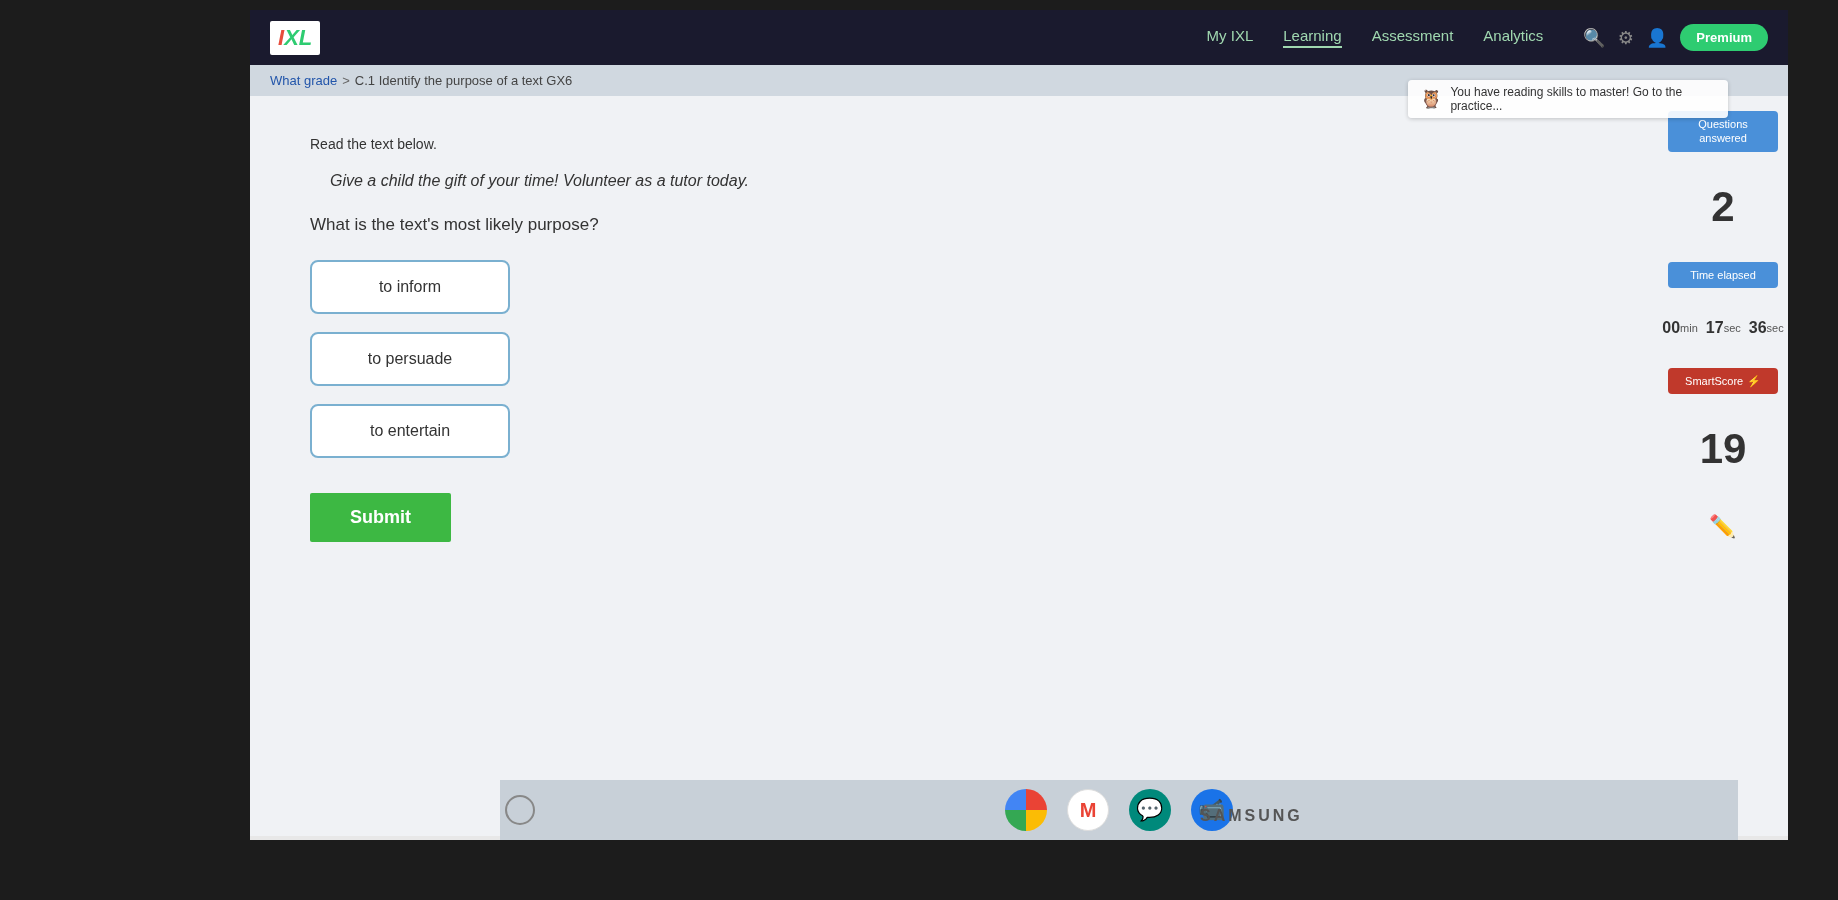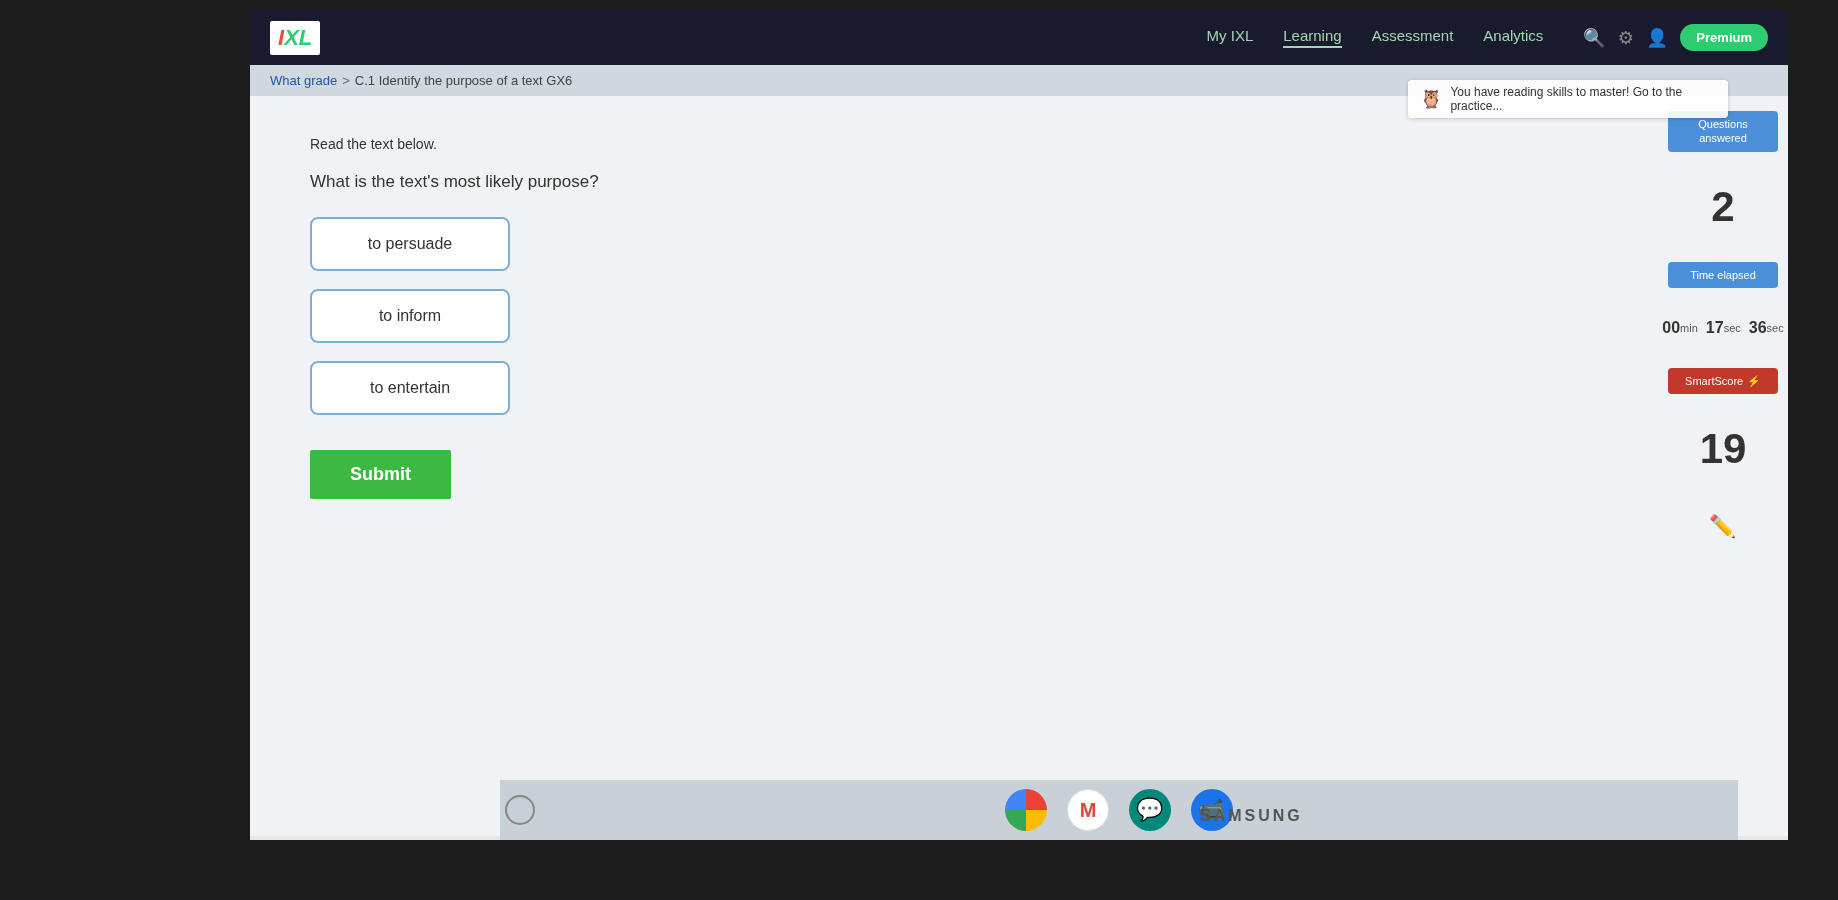--- a/index.html
+++ b/index.html
@@ -405,26 +405,27 @@
       <span class="notif-icon">🦉</span>
       <span>You have reading skills to master! Go to the practice...</span>
     </div>
 
     <div class="main-content">
 
       <div class="question-area">
 
         <p class="read-text">Read the text below.</p>
 
+        <p class="passage-text">Give a child the gift of your time! Volunteer as a tutor today.</p>
 
         <p class="question-text">What is the text's most likely purpose?</p>
 
         <div class="answer-options">
+          <button class="answer-option">to inform</button>
           <button class="answer-option">to persuade</button>
-          <button class="answer-option">to inform</button>
           <button class="answer-option">to entertain</button>
         </div>
 
         <button class="submit-btn">Submit</button>
 
       </div>
 
       <div class="right-sidebar">
 
         <div class="questions-answered-badge">Questions

